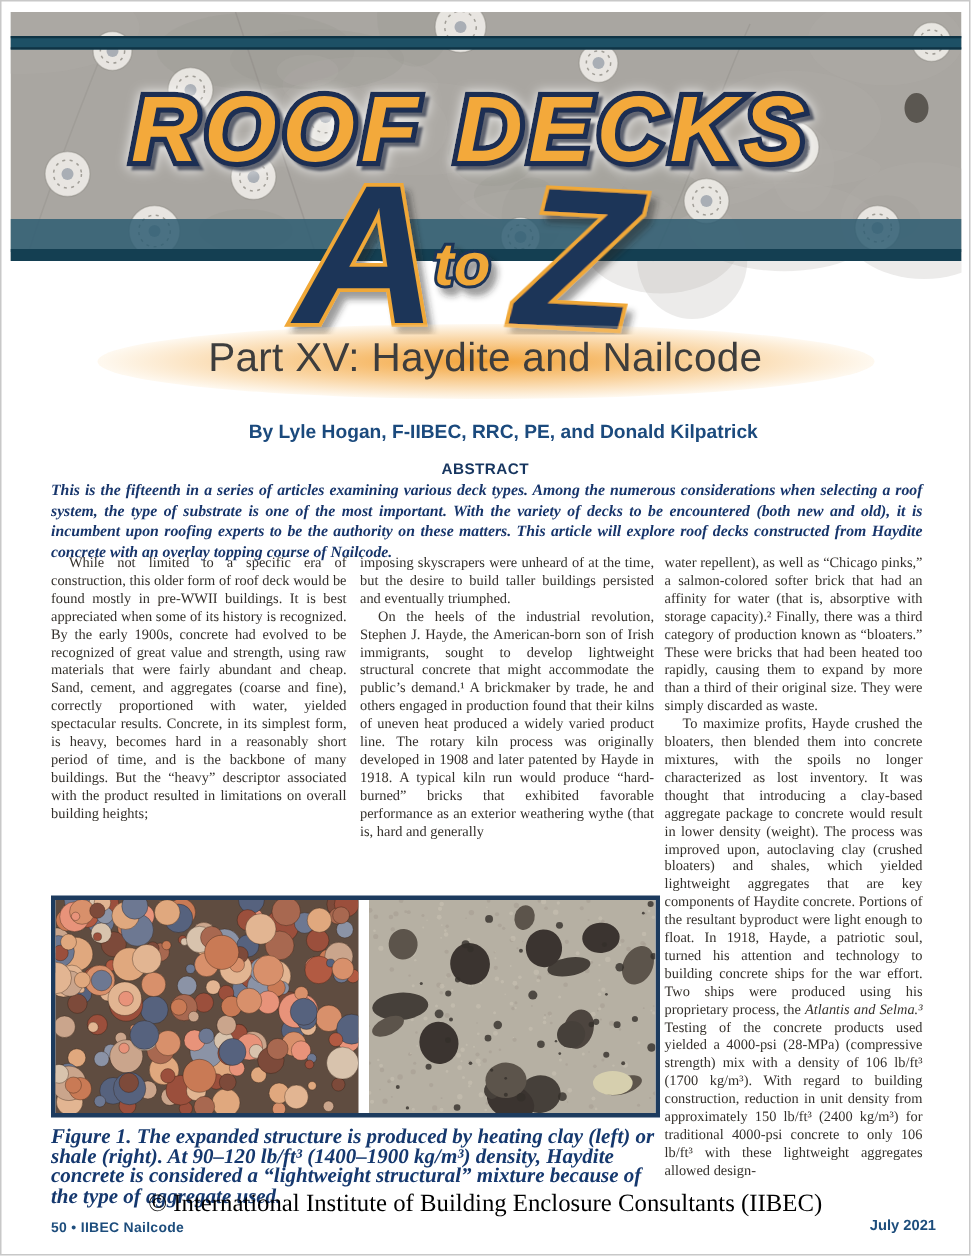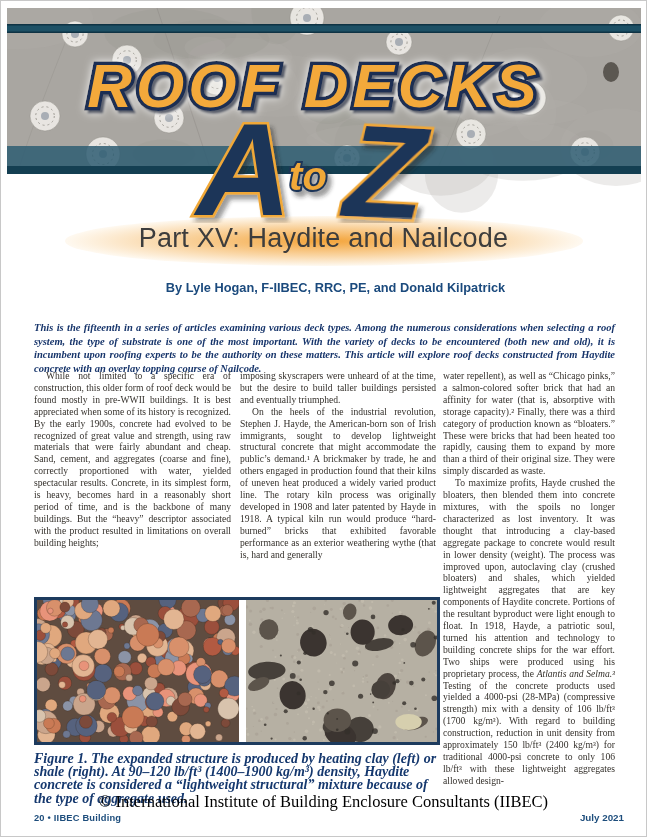--- a/index.html
+++ b/index.html
@@ -197,20 +197,21 @@
 
     <text x="307" y="99" text-anchor="middle" font-family="'Liberation Sans',sans-serif" font-size="62" font-weight="bold" font-style="italic" letter-spacing="4" fill="#f3a93a" stroke="#1b2f52" stroke-width="7" paint-order="stroke" filter="url(#fx-title)">ROOF DECKS</text>
     <text x="237" y="207" text-anchor="middle" font-family="'Liberation Sans',sans-serif" font-size="132" font-weight="bold" font-style="italic" fill="#1d3558" stroke="#f0a838" stroke-width="5" paint-order="stroke" filter="url(#fx-letters)">A</text>
     <text x="301" y="182" text-anchor="middle" font-family="'Liberation Sans',sans-serif" font-size="40" font-weight="bold" font-style="italic" fill="#f0a838" stroke="#1d3558" stroke-width="4" paint-order="stroke" filter="url(#fx-letters)">to</text>
     <text x="378" y="210" text-anchor="middle" font-family="'Liberation Sans',sans-serif" font-size="132" font-weight="bold" font-style="italic" fill="#1d3558" stroke="#f0a838" stroke-width="5" paint-order="stroke" transform="rotate(3 378 160)" filter="url(#fx-letters)">Z</text>
   </svg>
 
   <div id="title-glow" class="abs"></div>
   <div id="part-title" class="abs">Part XV: Haydite and Nailcode</div>
   <div id="byline" class="abs">By Lyle Hogan, F-IIBEC, RRC, PE, and Donald Kilpatrick</div>
+  <div id="abstract-heading" class="abs">ABSTRACT</div>
   <div id="abstract" class="abs">This is the fifteenth in a series of articles examining various deck types. Among the numerous considerations when selecting a roof system, the type of substrate is one of the most important. With the variety of decks to be encountered (both new and old), it is incumbent upon roofing experts to be the authority on these matters. This article will explore roof decks constructed from Haydite concrete with an overlay topping course of Nailcode.</div>
 
   <div id="col1" class="abs col">
     <p class="indent">While not limited to a specific era of construction, this older form of roof deck would be found mostly in pre-WWII buildings. It is best appreciated when some of its history is recognized. By the early 1900s, concrete had evolved to be recognized of great value and strength, using raw materials that were fairly abundant and cheap. Sand, cement, and aggregates (coarse and fine), correctly proportioned with water, yielded spectacular results. Concrete, in its simplest form, is heavy, becomes hard in a reasonably short period of time, and is the backbone of many buildings. But the “heavy” descriptor associated with the product resulted in limitations on overall building heights;</p>
   </div>
 
   <div id="col2" class="abs col">
     <p>imposing skyscrapers were unheard of at the time, but the desire to build taller buildings persisted and eventually triumphed.</p>
     <p class="indent">On the heels of the industrial revolution, Stephen J. Hayde, the American-born son of Irish immigrants, sought to develop lightweight structural concrete that might accommodate the public’s demand.¹ A brickmaker by trade, he and others engaged in production found that their kilns of uneven heat produced a widely varied product line. The rotary kiln process was originally developed in 1908 and later patented by Hayde in 1918. A typical kiln run would produce “hard-burned” bricks that exhibited favorable performance as an exterior weathering wythe (that is, hard and generally</p>
   </div>
@@ -748,16 +749,16 @@
             <circle cx="18.9" cy="124.7" r="1.3" fill="#35302b" fill-opacity=".8"></circle>
             <circle cx="78.1" cy="92.1" r="2.2" fill="#35302b" fill-opacity=".8"></circle>
             <ellipse cx="160" cy="122" rx="13" ry="8" fill="#d6cfae"></ellipse>
           </g>
         </svg>
     </div>
   </div>
   <div id="figure-caption" class="abs">Figure 1. The expanded structure is produced by heating clay (left) or shale (right). At 90–120 lb/ft³ (1400–1900 kg/m³) density, Haydite concrete is considered a “lightweight structural” mixture because of the type of aggregate used.</div>
 
   <div id="watermark" class="abs">© International Institute of Building Enclosure Consultants (IIBEC)</div>
-  <div id="footer-left" class="abs"><span>20</span>&nbsp;<span>•</span>&nbsp;<span>IIBEC Building</span></div>
+  <div id="footer-left" class="abs"><span>50</span>&nbsp;<span>•</span>&nbsp;<span>IIBEC Nailcode</span></div>
   <div id="footer-right" class="abs">July 2021</div>
 
 </div>
 
 </body></html>

